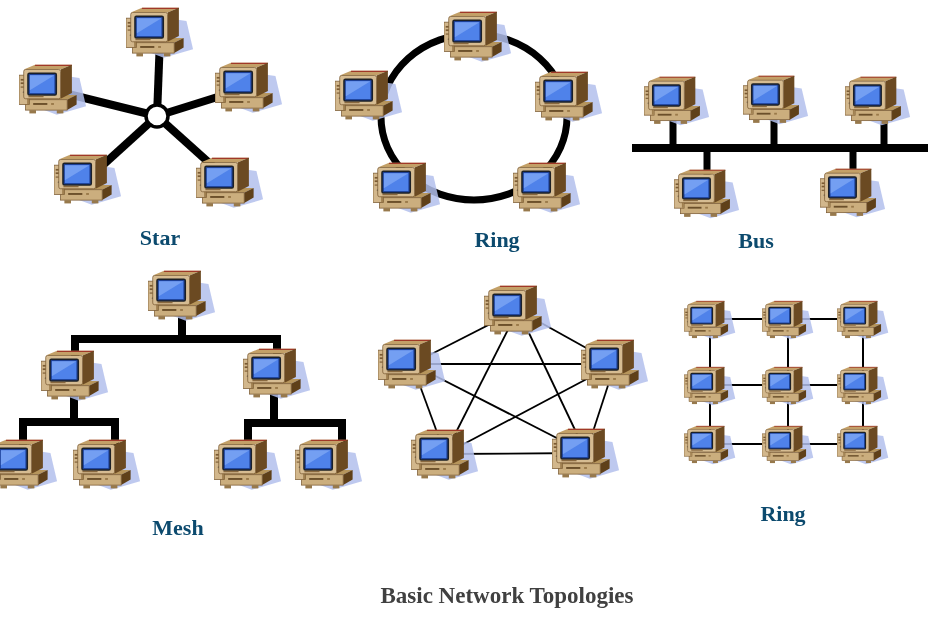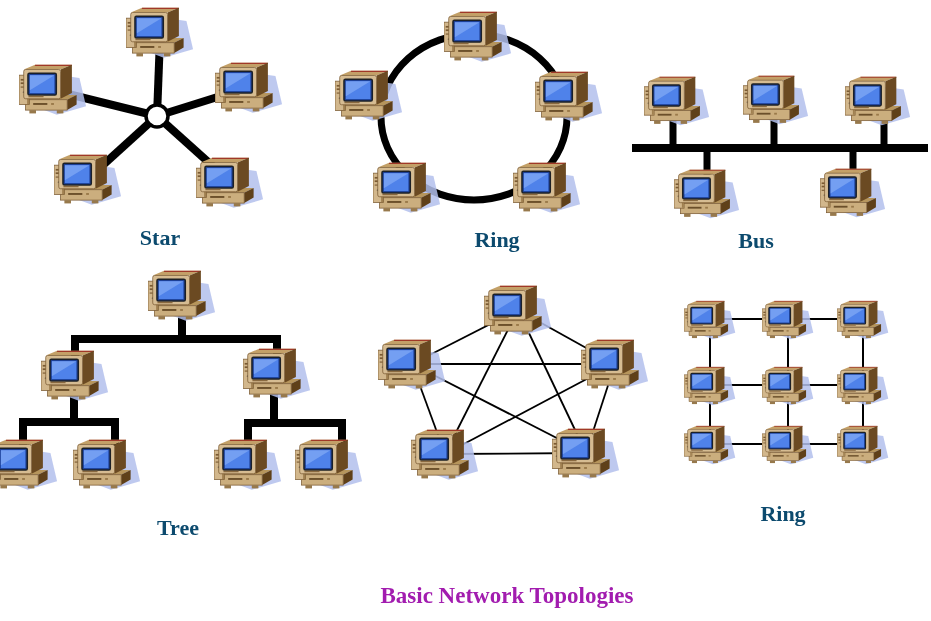--- a/index.html
+++ b/index.html
@@ -22,21 +22,21 @@
     font-weight: 700;
     font-size: 22px;
     color: #0c4a6e;
     white-space: nowrap;
   }
   .main-title {
     position: absolute;
     transform: translate(-50%, -50%);
     font-weight: 700;
     font-size: 23px;
-    color: #a21caf;
+    color: #404040;
     white-space: nowrap;
   }
 </style>
 </head>
 <body>
 
 <div id="stage">
 
   <svg id="icon-defs" aria-hidden="true">
     <symbol id="pc" viewBox="0 0 72 59">
@@ -238,21 +238,21 @@
     <div class="pc-icon" style="left: 214px; top: 436.139px; width: 68px; height: 55.7222px;">
       <svg viewBox="0 0 72 59" width="100%" height="100%" aria-hidden="true">
         <use href="#pc"></use>
       </svg>
     </div>
     <div class="pc-icon" style="left: 295px; top: 436.139px; width: 68px; height: 55.7222px;">
       <svg viewBox="0 0 72 59" width="100%" height="100%" aria-hidden="true">
         <use href="#pc"></use>
       </svg>
     </div>
-    <div class="topo-label" style="left: 178px; top: 528px;">Tree</div>
+    <div class="topo-label" style="left: 178px; top: 528px;">Mesh</div>
     <div class="pc-icon" style="left: 484px; top: 282.139px; width: 68px; height: 55.7222px;">
       <svg viewBox="0 0 72 59" width="100%" height="100%" aria-hidden="true">
         <use href="#pc"></use>
       </svg>
     </div>
     <div class="pc-icon" style="left: 378px; top: 336.139px; width: 68px; height: 55.7222px;">
       <svg viewBox="0 0 72 59" width="100%" height="100%" aria-hidden="true">
         <use href="#pc"></use>
       </svg>
     </div>

